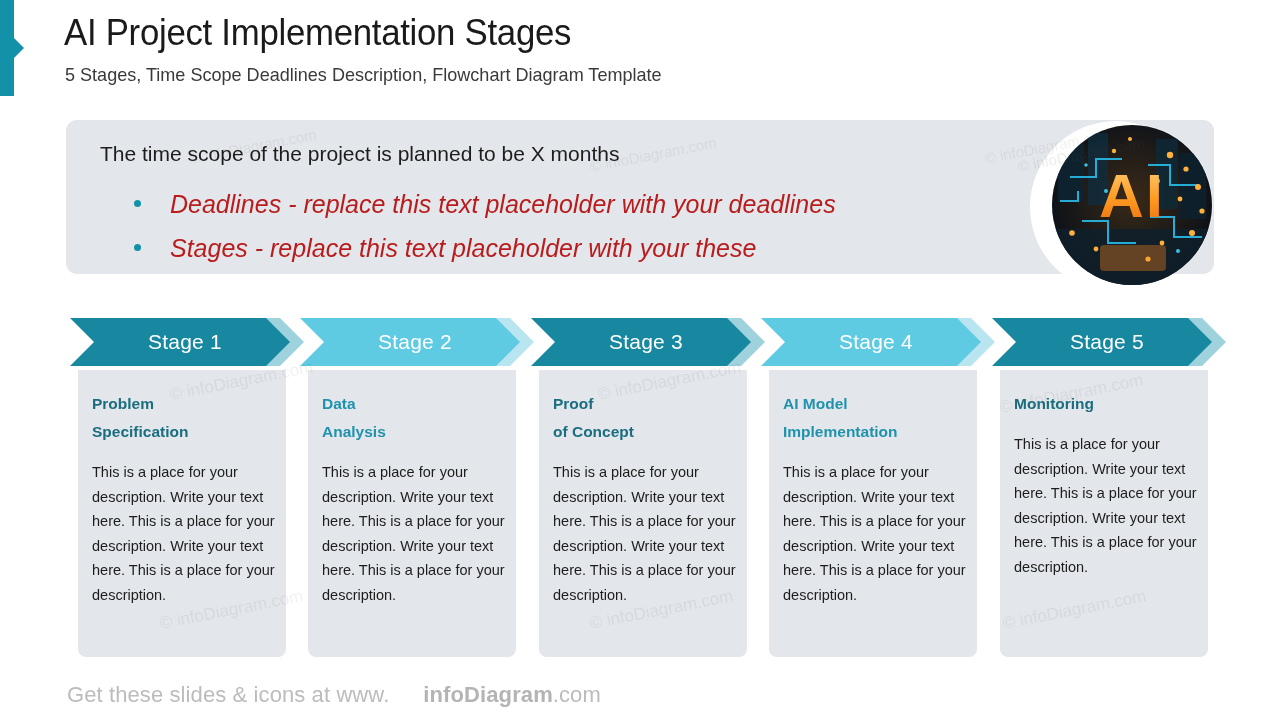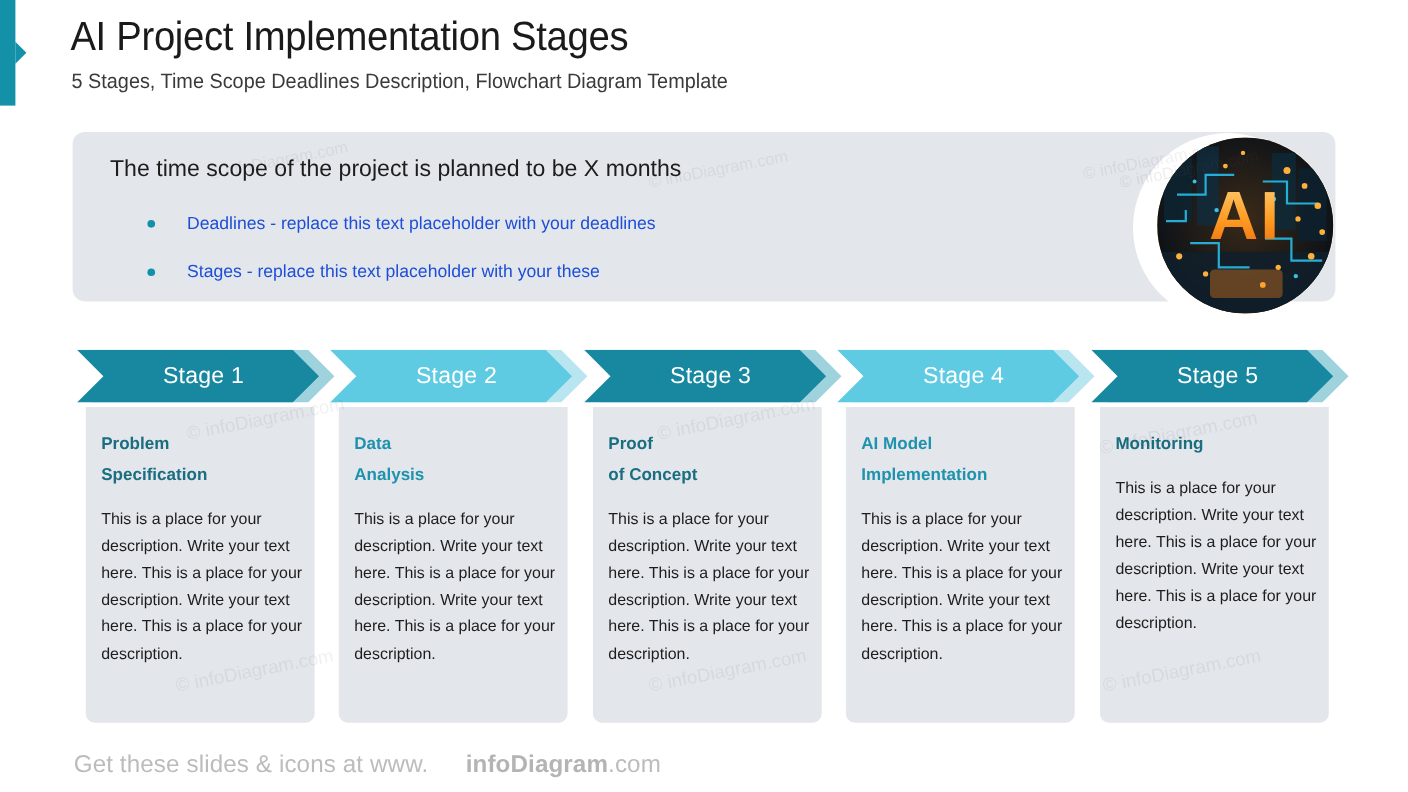--- a/index.html
+++ b/index.html
@@ -89,24 +89,25 @@
   }
   .intro-bullets {
     position: absolute;
     left: 34px;
     top: 62px;
     width: 960px;
   }
   .intro-bullet {
     position: relative;
     padding-left: 70px;
-    font-size: 16px;
-    color: #1d4ed8;
+    font-size: 25px;
+    color: #b91c1c;
     line-height: 44px;
     white-space: nowrap;
+    font-style: italic;
   }
   .intro-bullet .dot {
     position: absolute;
     left: 34px;
     top: 18px;
     width: 7px;
     height: 7px;
     border-radius: 50%;
     background: #1391a9;
   }
@@ -122,21 +123,21 @@
     background: #ffffff;
   }
   .circle-photo {
     position: absolute;
     left: 1052px;
     top: 125px;
     width: 160px;
     height: 160px;
     border-radius: 50%;
     overflow: hidden;
-    background: #a16207;
+    background: #e5e5e5;
     box-shadow: 0 0 0 1px rgba(255,255,255,0.35);
   }
   .circle-photo svg { display: block; }
 
   
   .stage-row {
     position: absolute;
     left: 12px;
     top: 0;
     width: 1280px;

